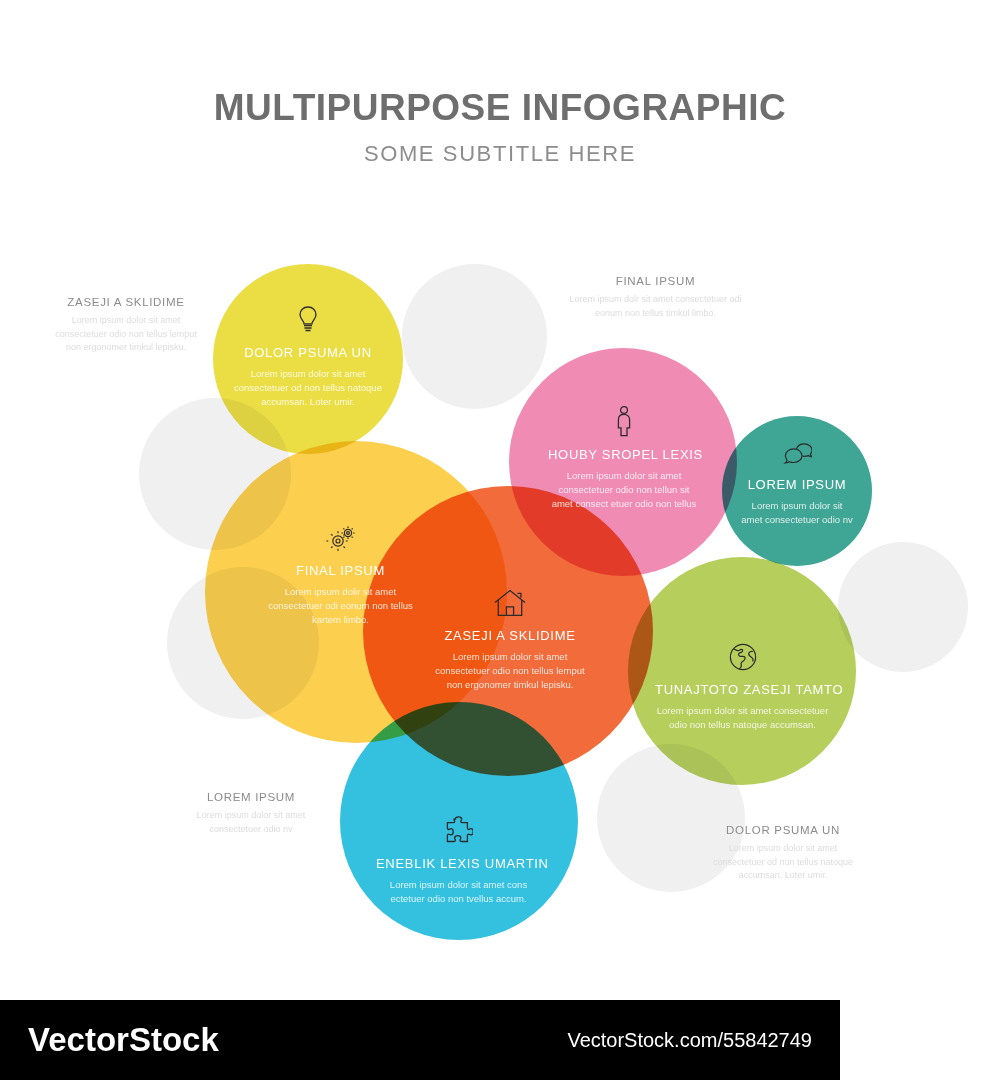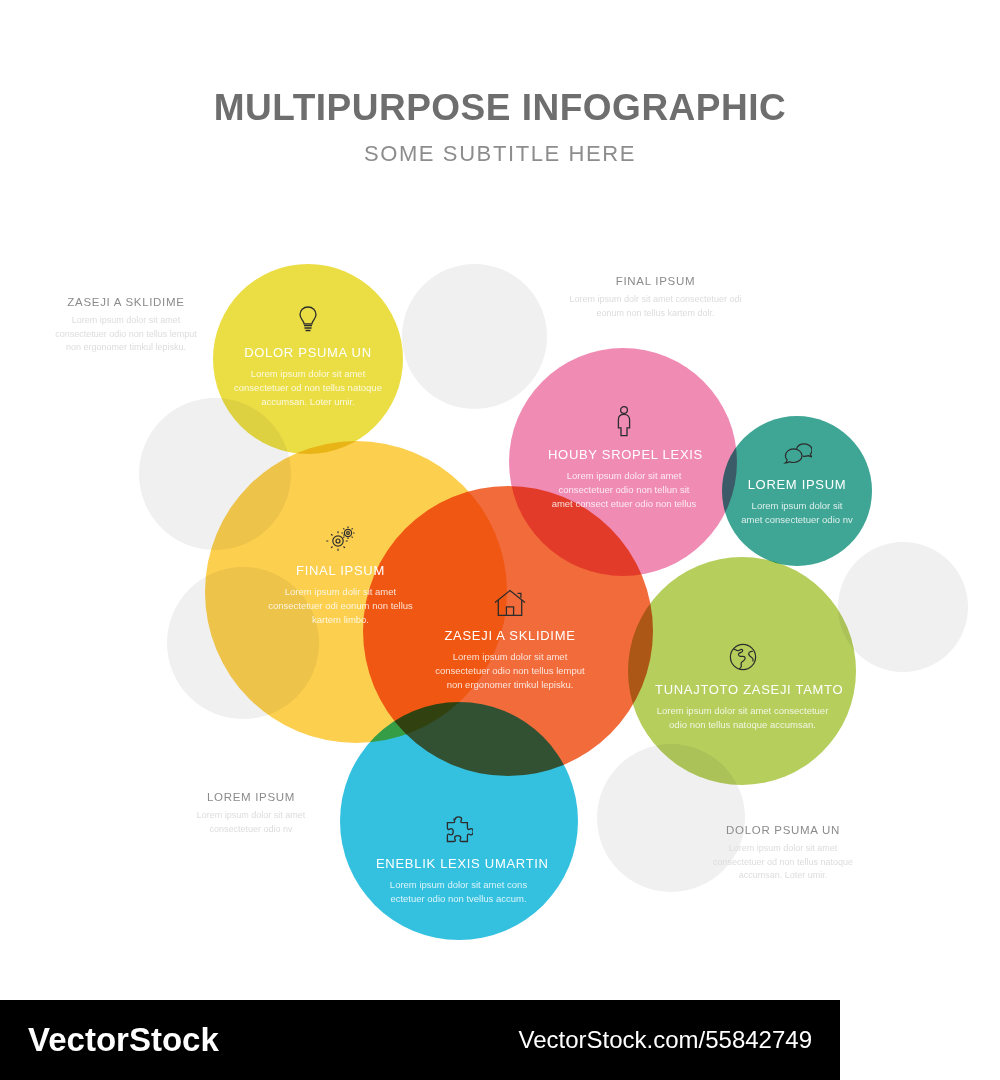--- a/index.html
+++ b/index.html
@@ -129,21 +129,21 @@
     font-size: 33px;
     font-weight: bold;
     font-family: "Liberation Sans", sans-serif;
   }
   .footer-url {
     position: absolute;
     right: 28px;
     top: 50%;
     transform: translateY(-50%);
     color: #ffffff;
-    font-size: 24px;
+    font-size: 20px;
     font-family: "Liberation Sans", sans-serif;
   }
 </style>
 </head>
 <body>
 
 <div id="stage">
 
   <div class="header">
     <div class="title">MULTIPURPOSE INFOGRAPHIC</div>
@@ -255,21 +255,21 @@
       <div class="bdesc">Lorem ipsum dolor sit amet cons ectetuer odio non tvellus accum.</div>
     </div>
 
     <div class="olabel" style="left:50px; top:296px; width:152px;">
       <div class="otitle">ZASEJI A SKLIDIME</div>
       <div class="odesc">Lorem ipsum dolor sit amet consectetuer odio non tellus lemput non ergonomer timkul lepisku.</div>
     </div>
 
     <div class="olabel" style="left:568px; top:275px; width:175px;">
       <div class="otitle">FINAL IPSUM</div>
-      <div class="odesc">Lorem ipsum dolr sit amet consectetuer odi eonum non tellus kartem dolr.</div>
+      <div class="odesc">Lorem ipsum dolr sit amet consectetuer odi eonum non tellus timkul limbo.</div>
     </div>
 
     <div class="olabel" style="left:181px; top:791px; width:140px;">
       <div class="otitle">LOREM IPSUM</div>
       <div class="odesc">Lorem ipsum dolor sit amet consectetuer odio nv</div>
     </div>
 
     <div class="olabel" style="left:703px; top:824px; width:160px;">
       <div class="otitle">DOLOR PSUMA UN</div>
       <div class="odesc">Lorem ipsum dolor sit amet consectetuer od non tellus natoque accumsan. Loter umir.</div>

